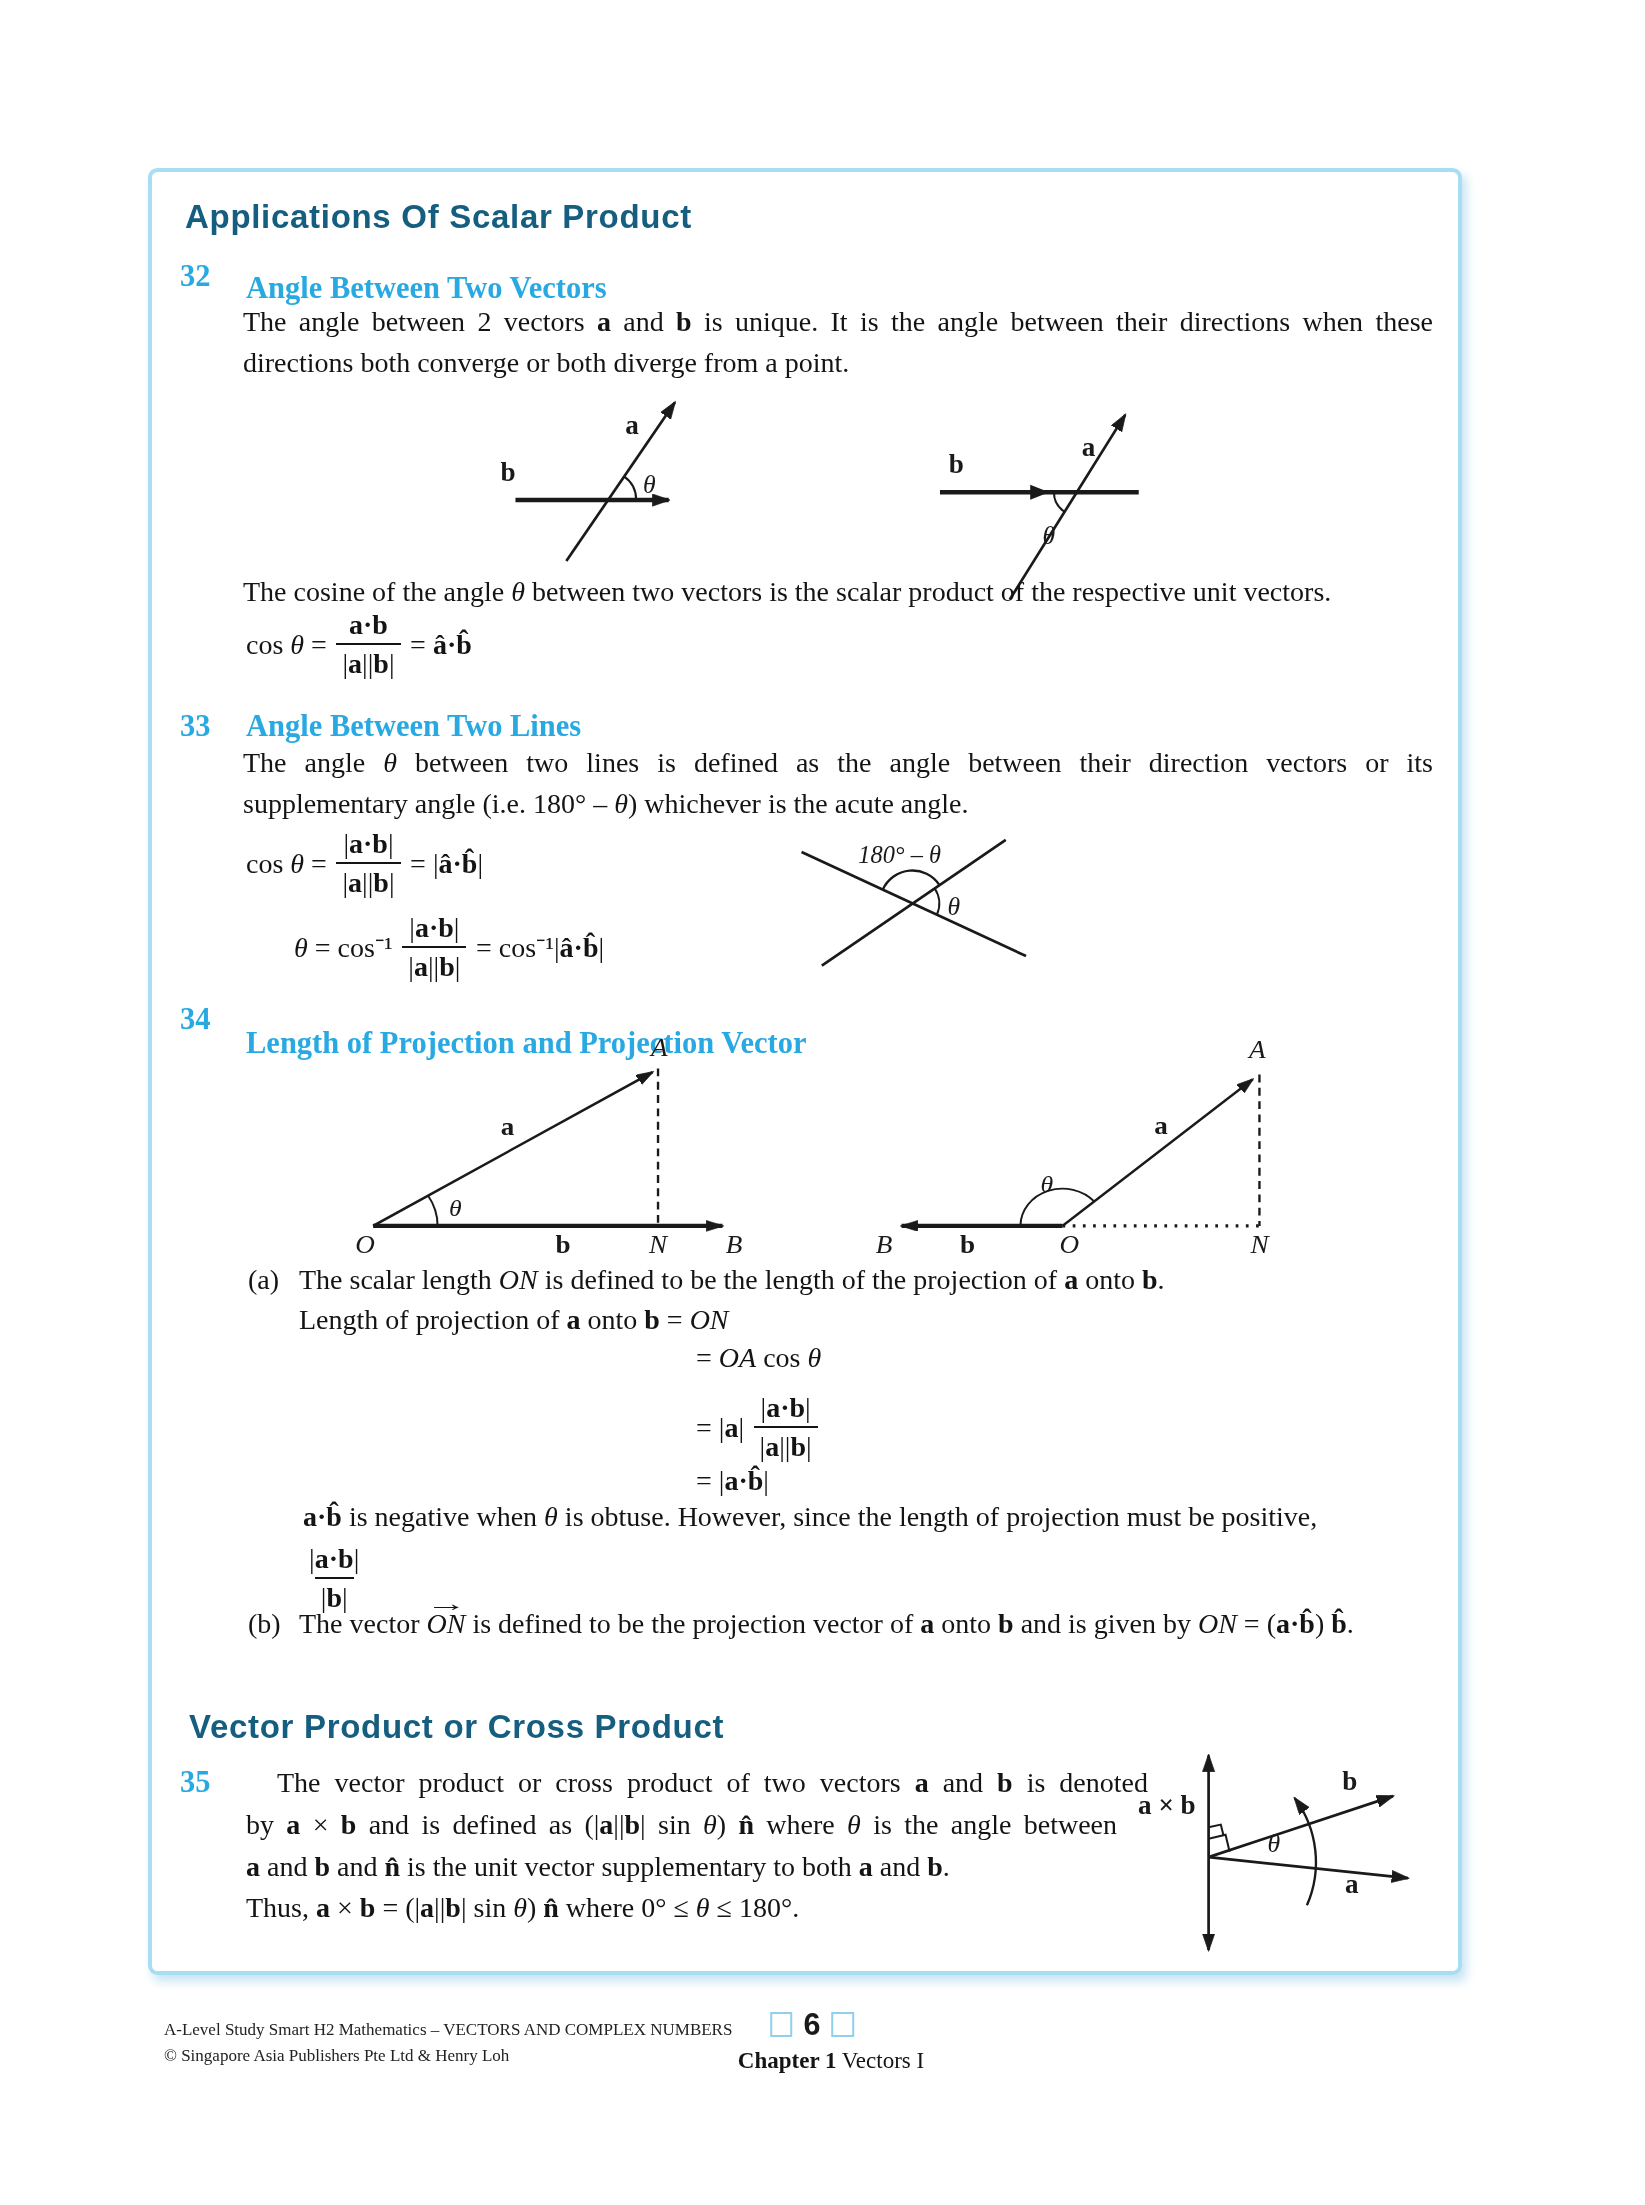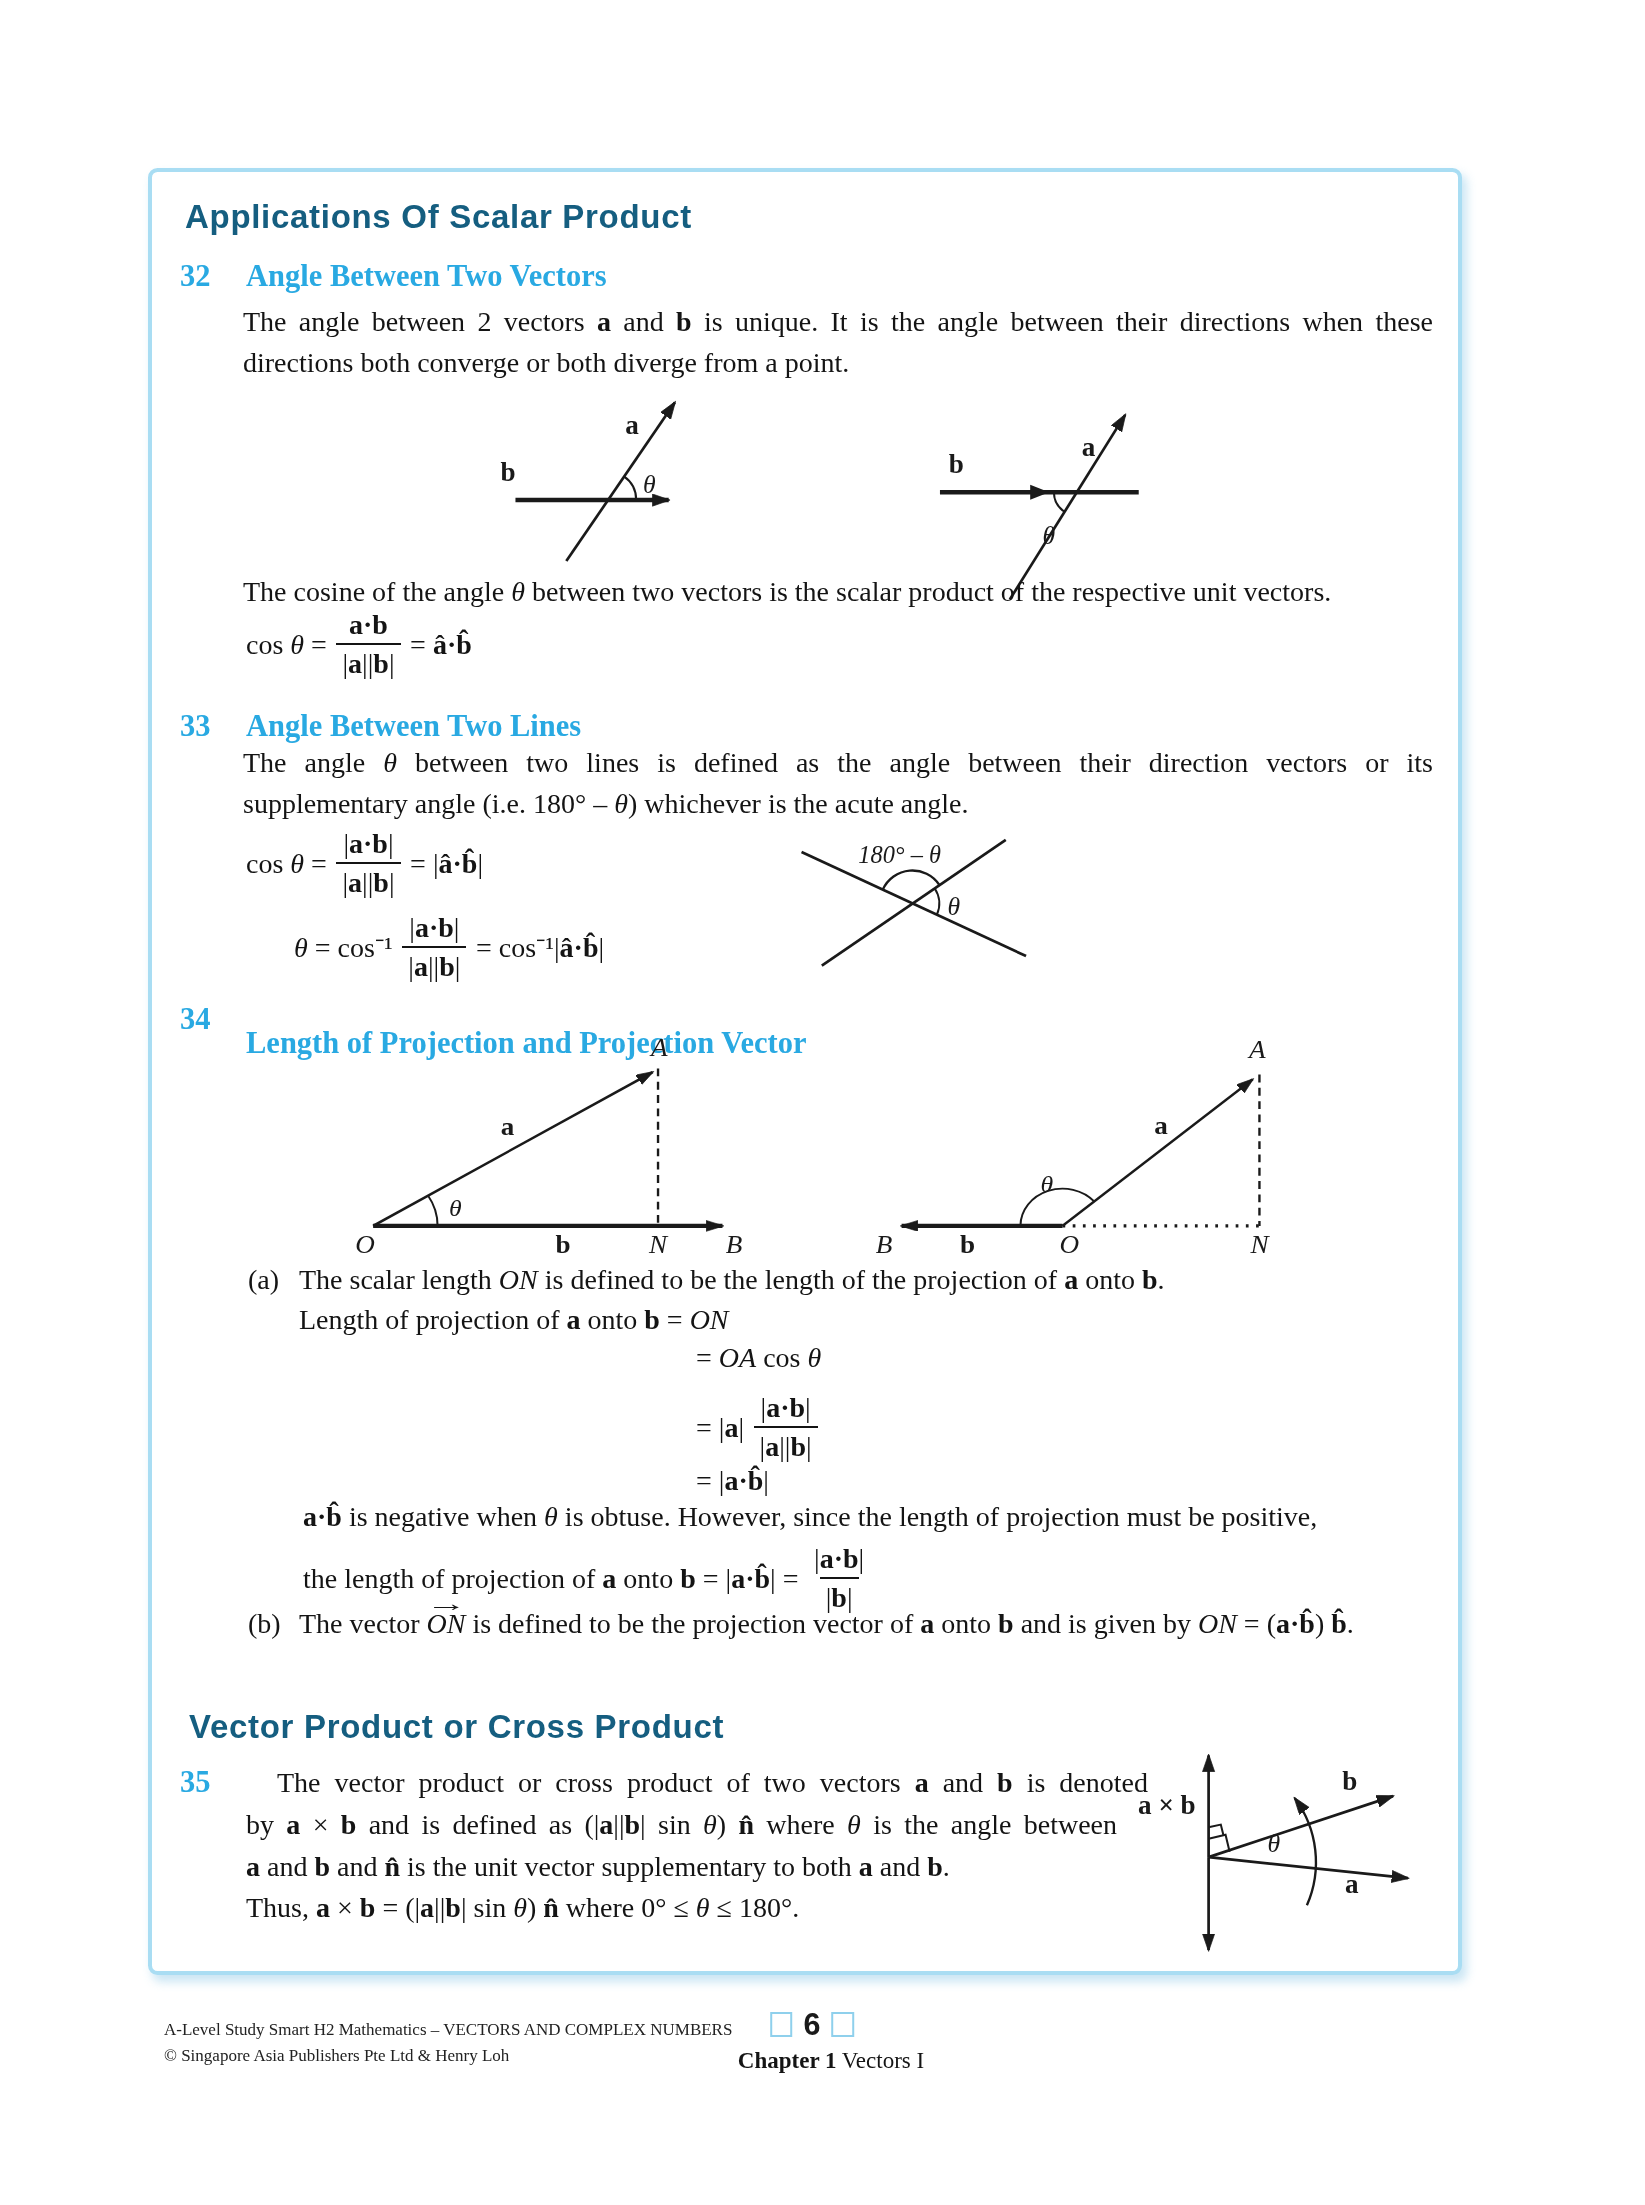--- a/index.html
+++ b/index.html
@@ -38,21 +38,21 @@
   .chapter .lbl{font-weight:700;}
 </style>
 </head>
 <body>
 
 <div class="box"></div>
 
 <div class="t main-title" style="left:185px;top:198px;">Applications Of Scalar Product</div>
 
 <div class="t sec-num" style="left:180px;top:256px;">32</div>
-<div class="t sec-title" style="left:246px;top:256px;">Angle Between Two Vectors</div>
+<div class="t sec-title" style="left:246px;top:268px;">Angle Between Two Vectors</div>
 <div class="t jline" style="left:243px;top:301px;width:1190px;"><span>The angle between 2 vectors </span><span class="seg-b">a</span><span> and </span><span class="seg-b">b</span><span> is unique. It is the angle between their directions when these</span></div>
 <div class="t" style="left:243px;top:342px;"><span>directions both converge or both diverge from a point.</span></div>
 
 <svg style="left:468px;top:386px;" width="278" height="180" viewBox="0 0 410 265">
   <defs>
     <marker id="m1" markerUnits="userSpaceOnUse" markerWidth="28" markerHeight="20" refX="24" refY="9" orient="auto">
         <path d="M0,0 L26,9 L0,18 z" stroke="none" fill="#1a1a1a"></path>
       </marker>
   </defs>
   <line x1="70" y1="168" x2="296" y2="168" stroke-width="6.5" marker-end="url(#m1)"></line>
@@ -169,21 +169,20 @@
   <span><span>= |</span><span class="seg-b">a</span><span>|</span></span>
   <span class="frac">
     <span class="fnum"><span>|</span><span class="seg-b">a·b</span><span>|</span></span>
     <span class="fden"><span>|</span><span class="seg-b">a</span><span>||</span><span class="seg-b">b</span><span>|</span></span>
   </span>
 </div>
 <div class="t" style="left:696px;top:1460px;"><span>= |</span><span class="seg-b">a·b̂</span><span>|</span></div>
 
 <div class="t" style="left:303px;top:1496px;"><span class="seg-b">a·b̂</span><span> is negative when </span><span class="seg-i">θ</span><span> is obtuse. However, since the length of projection must be positive,</span></div>
 <div class="formula" style="left:303px;top:1541px;">
-  <span><span>the length of projection of </span><span class="seg-b">a</span><span> onto </span><span class="seg-b">b</span><span> = |</span><span class="seg-b">a·b̂</span><span>| =</span></span>
   <span class="frac">
     <span class="fnum"><span>|</span><span class="seg-b">a·b</span><span>|</span></span>
     <span class="fden"><span>|</span><span class="seg-b">b</span><span>|</span></span>
   </span>
 </div>
 
 <div class="t" style="left:248px;top:1603px;">(b)</div>
 <div class="t" style="left:299px;top:1603px;">
   <span><span>The vector </span></span><span class="overarrow"><span class="oa-arrow">→</span><span><span class="seg-i">ON</span></span></span><span><span> is defined to be the projection vector of </span><span class="seg-b">a</span><span> onto </span><span class="seg-b">b</span><span> and is given by </span><span class="seg-i">ON</span><span> = (</span><span class="seg-b">a·b̂</span><span>) </span><span class="seg-b">b̂</span><span>.</span></span>
 </div>

